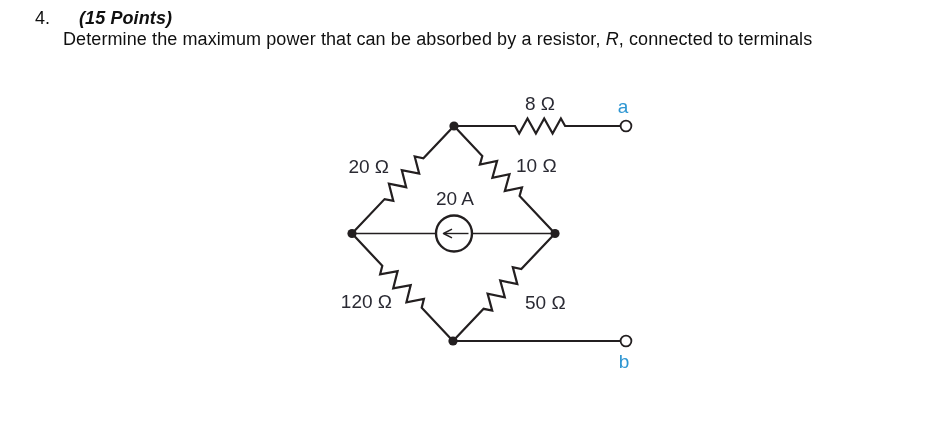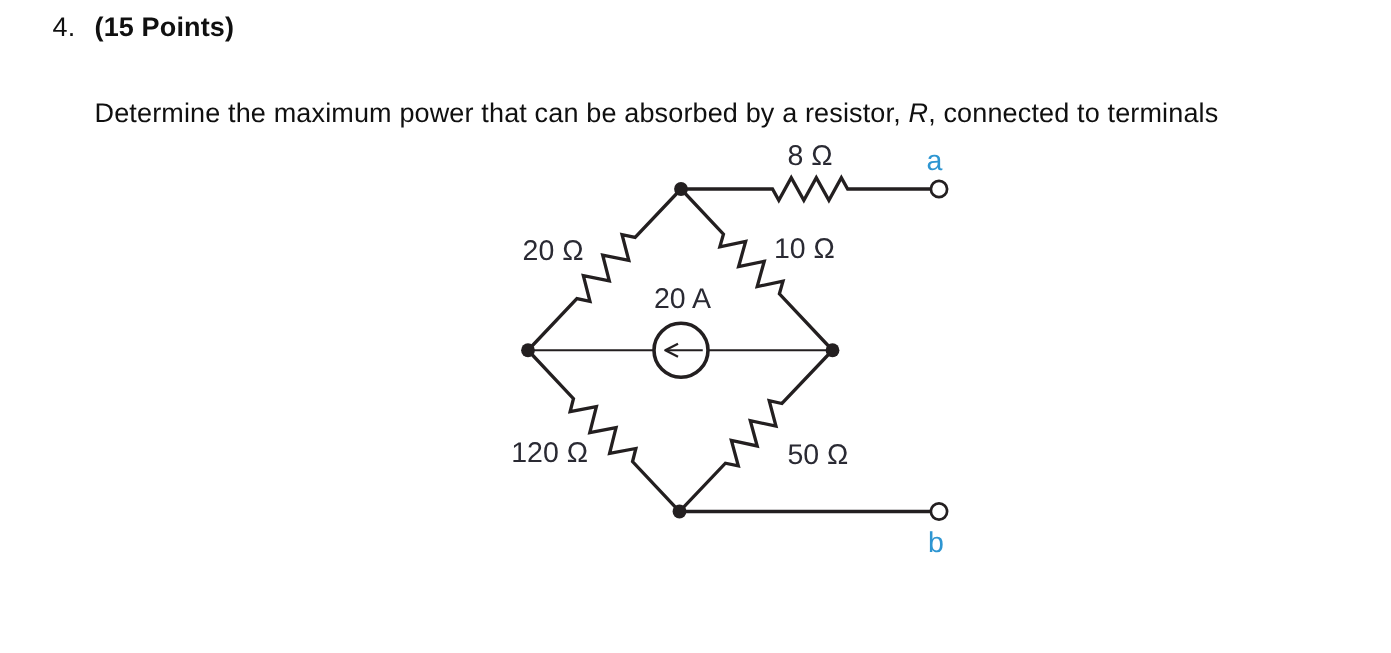--- a/index.html
+++ b/index.html
@@ -6,22 +6,22 @@
   .page{
     position:relative;width:927px;height:435px;background:#ffffff;overflow:hidden;
     font-family:"Liberation Sans",sans-serif;color:#101010;
   }
   .problem{
     position:absolute;left:35px;top:8px;
     font-size:18px;line-height:20.5px;letter-spacing:.1px;
   }
   .problem .head{display:flex;}
   .problem .num{display:inline-block;width:28px;}
-  .problem .points{font-weight:bold;}
-  .problem .body-line{margin-left:28px;white-space:nowrap;margin-top:36px;}
+  .problem .points{font-weight:bold;font-style:italic;margin-left:16px;}
+  .problem .body-line{margin-left:28px;white-space:nowrap;}
   .problem i{font-style:italic;}
   .fig{position:absolute;left:0;top:0;}
   .fig text{font-family:"Liberation Sans",sans-serif;font-size:19px;}
   .fig .term-label{font-size:19px;}
 </style>
 </head>
 <body>
 
 <div class="page">
 

